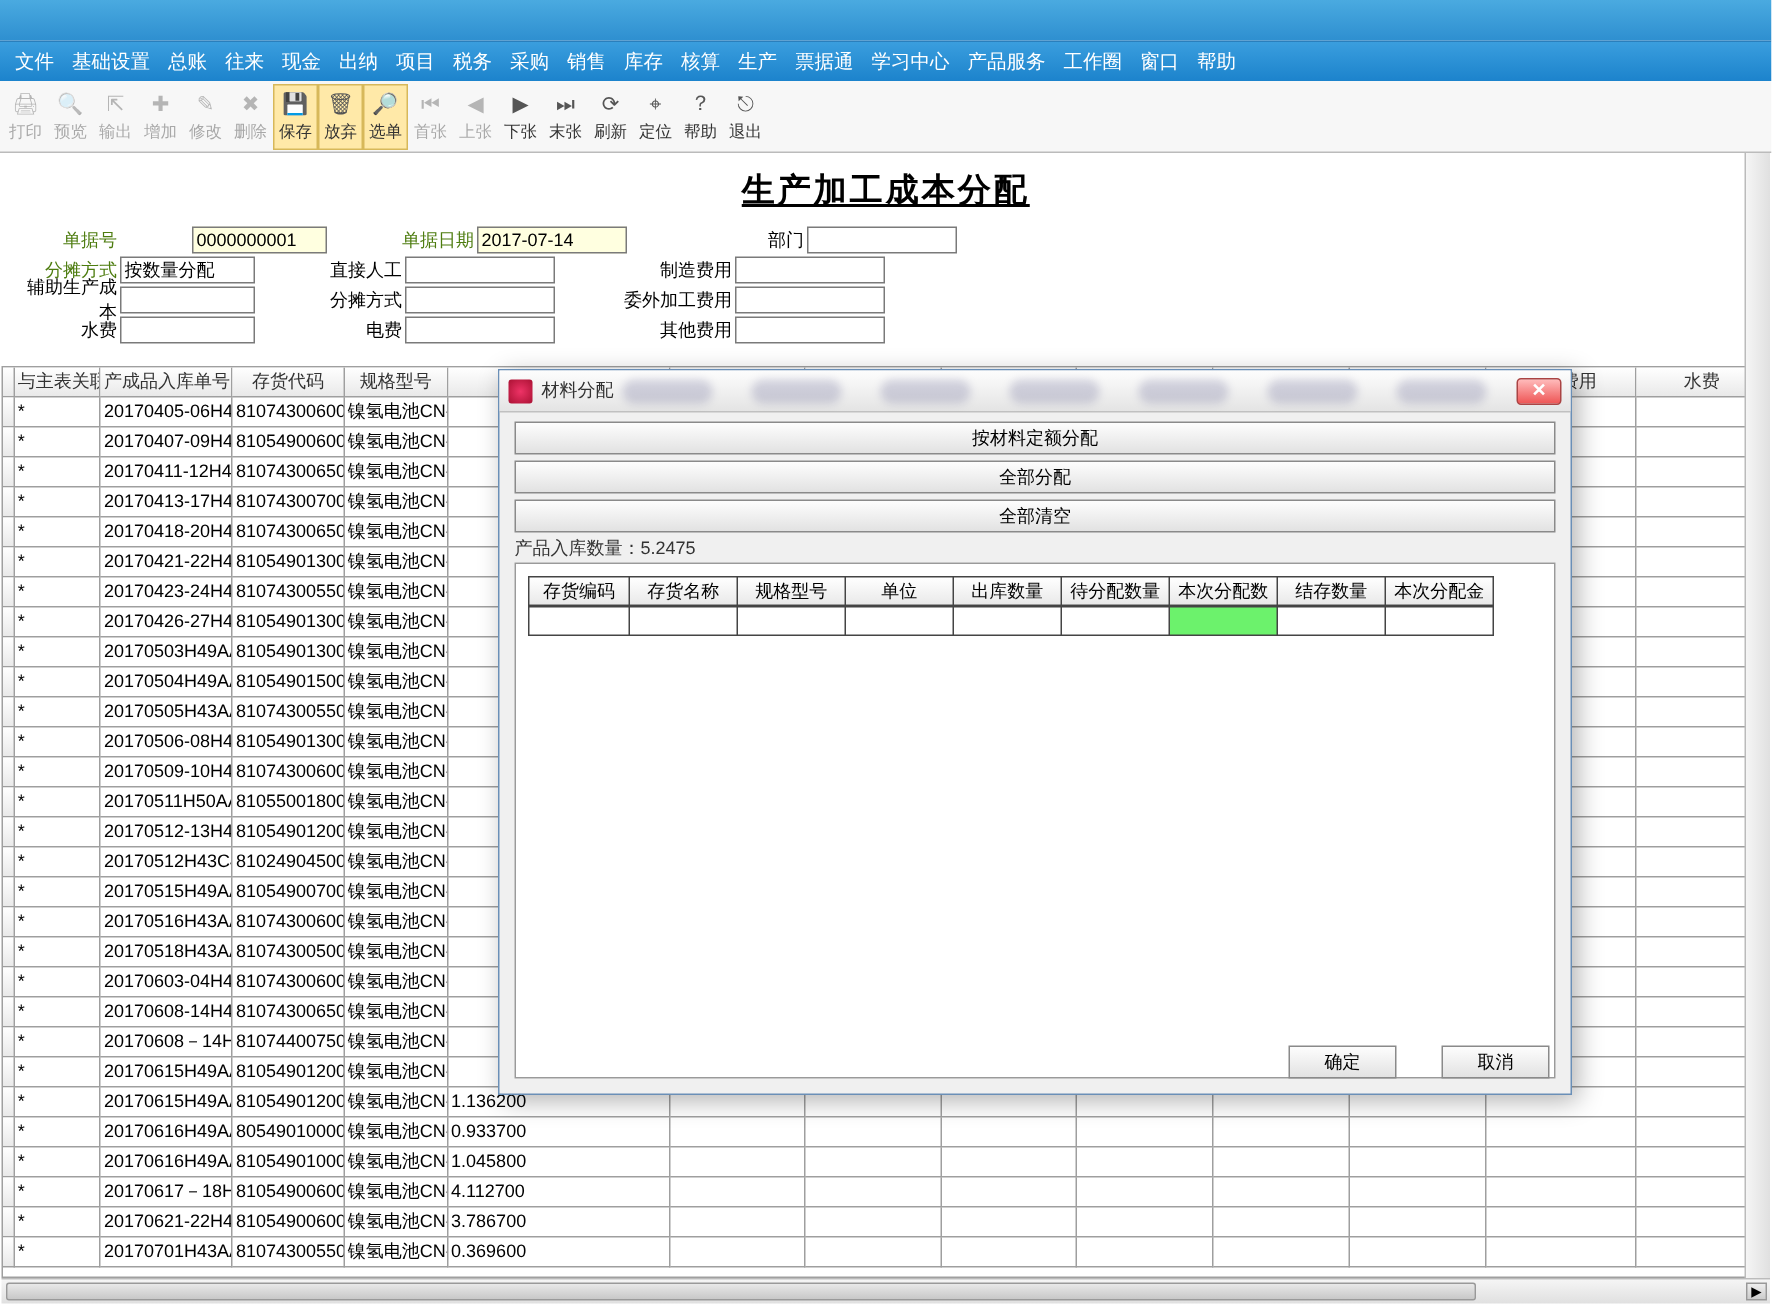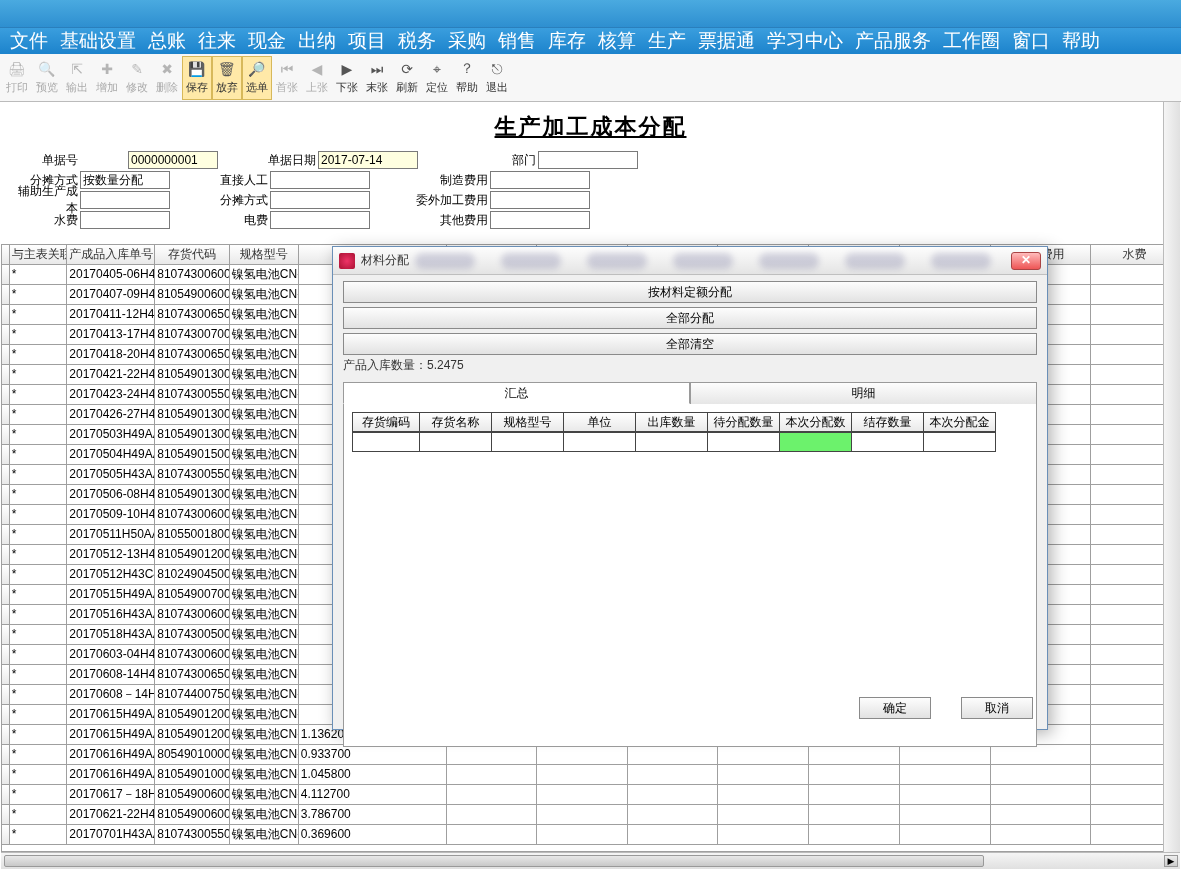--- a/index.html
+++ b/index.html
@@ -2,37 +2,37 @@
 <html><head>
 <meta charset="utf-8">
 <style>
 * { box-sizing: border-box; margin: 0; padding: 0; }
 body { font-family: "Microsoft YaHei", SimSun, sans-serif; font-size: 12px; background: #fff; overflow: hidden; width: 1181px; height: 870px; position: relative; }
 
 
 .titlebar { height: 28px; background: linear-gradient(#4aaae0,#2e8fd0); border-bottom: 1px solid #2a7fbc; }
 
 
-.menubar { height: 26px; background: linear-gradient(#3a9ede,#1c83cc); color: #fff; display: flex; align-items: center; padding: 0 4px; font-size: 19px; }
+.menubar { height: 26px; background: linear-gradient(#3a9ede,#1c83cc); color: #fff; display: flex; align-items: center; padding: 0 4px; font-size: 13px; }
 .menubar span { padding: 0 6px; cursor: default; white-space: nowrap; }
 
 
 .toolbar { height: 48px; background: #f7f7f7; border-bottom: 1px solid #bbb; display: flex; align-items: center; padding: 0 2px; }
 .tbtn { width: 30px; height: 44px; display: flex; flex-direction: column; align-items: center; justify-content: center; font-size: 11px; color: #333; border: 1px solid transparent; }
 .tbtn .ic { width: 18px; height: 18px; margin-bottom: 2px; display: flex; align-items: center; justify-content: center; font-size: 14px; color: #555; }
 .tbtn.disabled { opacity: 0.4; }
 .tbtn.active { background: #ffe9a8; border-color: #d7b85a; }
 
 
 .pagettl { text-align: center; font-size: 22px; margin: 10px 0 6px; text-decoration: underline; font-family: SimSun; font-weight: bold; letter-spacing: 2px; }
 
 
 .formarea { padding: 2px 10px 6px; }
 .frow { display: flex; align-items: center; height: 20px; }
-.flabel { width: 70px; text-align: right; color: #000000; padding-right: 2px; }
+.flabel { width: 70px; text-align: right; color: #4d7c0f; padding-right: 2px; }
 .flabel.black { color: #000; }
 .finput { height: 18px; border: 1px solid #7a7a7a; background: #fff; padding: 0 2px; font-size: 12px; }
 .docno { width: 90px; background: #ffffe0; margin-left: 48px; }
 .docdate { width: 100px; background: #ffffe0; }
 .w90 { width: 90px; }
 .w100 { width: 100px; }
 .gap { width: 30px; }
 
 
 .gridwrap { border: 1px solid #9f9f9f; overflow: hidden; }
@@ -742,24 +742,20 @@
     <div class="dlgclose">✕</div>
   </div>
   <div class="dlgbody">
     <div class="dlgbtnrow">
       <button class="dbtn">按材料定额分配</button>
       <button class="dbtn">全部分配</button>
       <button class="dbtn">全部清空</button>
     </div>
     <div class="infoline">
       <span>产品入库数量：</span><span>5.2475</span>
-    </div>
-    <div class="tabrow">
-      <div class="tab active">汇总</div>
-      <div class="tab">明细</div>
     </div>
     <div class="tabpane">
       <div class="ighead" id="ighead">
           <div class="igc igw0">存货编码</div>
           <div class="igc igw">存货名称</div>
           <div class="igc igw">规格型号</div>
           <div class="igc igw">单位</div>
           <div class="igc igw">出库数量</div>
           <div class="igc igw">待分配数量</div>
           <div class="igc igw">本次分配数量</div>

